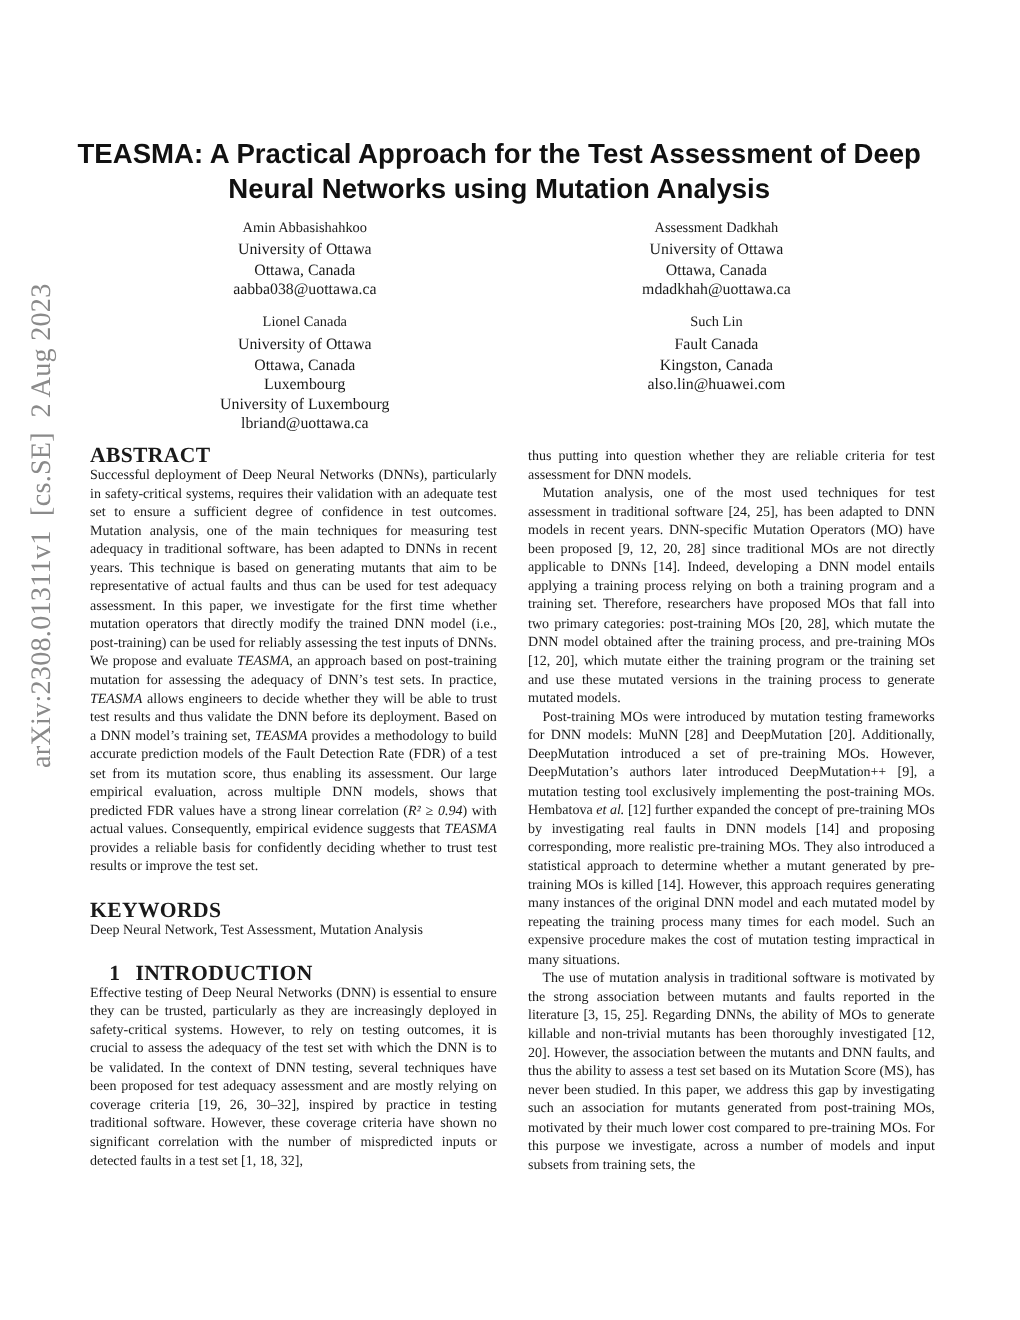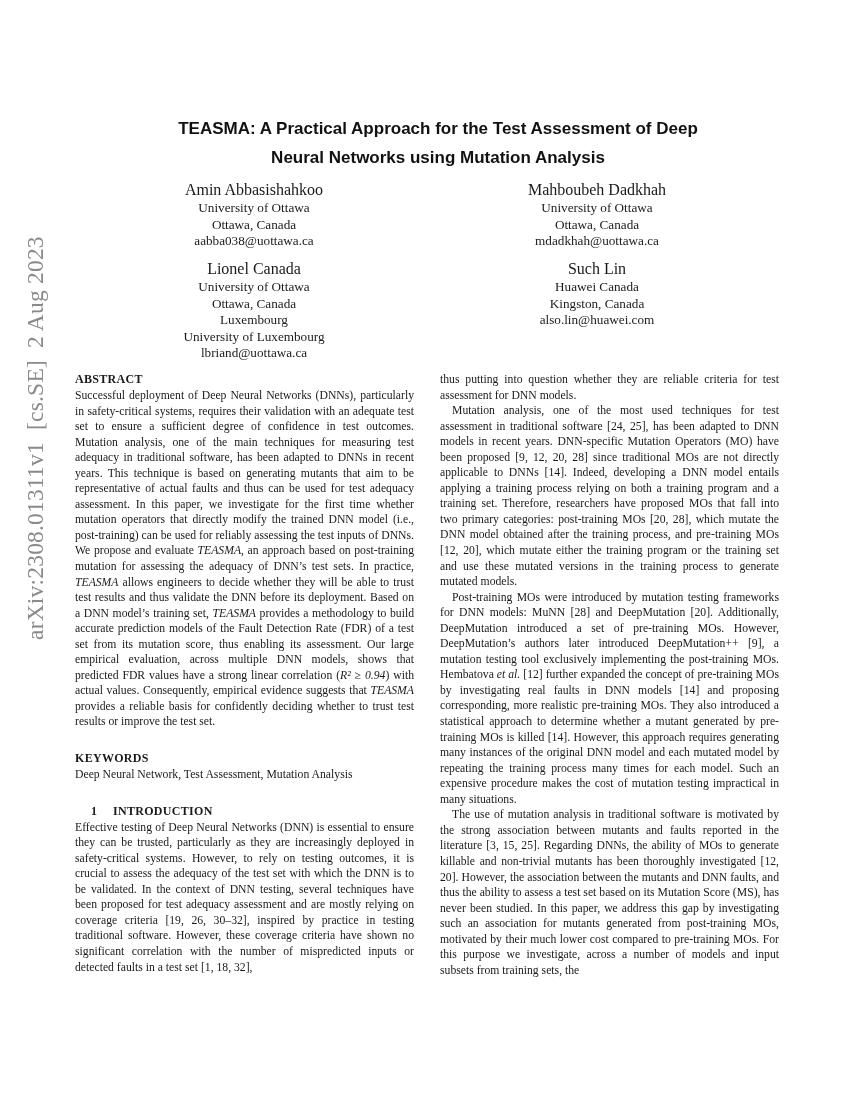--- a/index.html
+++ b/index.html
@@ -4,30 +4,30 @@
   <style>
     html, body { margin: 0; padding: 0; background: #ffffff; }
     body { width: 850px; height: 1100px; position: relative; overflow: hidden; font-family: "Liberation Serif", serif; color: #1a1a1a; }
     .arxiv-stamp {
       position: absolute; left: 22px; top: 640px;
       transform-origin: left top; transform: rotate(-90deg);
       font-family: "Liberation Serif", serif; font-size: 23.5px; color: #8a8a8a;
       white-space: pre; letter-spacing: 0.2px;
     }
     .title {
-      position: absolute; left: 68px; top: 114px; width: 740px;
+      position: absolute; left: 46px; top: 114px; width: 740px;
       text-align: center; font-family: "Liberation Sans", sans-serif; font-weight: bold;
-      font-size: 17px; line-height: 29px; color: #111;
+      font-size: 23px; line-height: 29px; color: #111;
     }
     .author { position: absolute; text-align: center; width: 260px; font-size: 13.2px; line-height: 16.6px; }
-    .author .name { font-size: 16px; line-height: 19px; margin-bottom: 1px; }
+    .author .name { font-size: 12px; line-height: 19px; margin-bottom: 1px; }
     .col { position: absolute; width: 339px; font-size: 11.7px; line-height: 15.55px; text-align: justify; }
     .col p { margin: 0; }
     .col p.indent { text-indent: 12px; }
-    .sec-head { font-weight: bold; font-size: 12px; line-height: 17px; letter-spacing: 0.3px; margin: 0; }
+    .sec-head { font-weight: bold; font-size: 18px; line-height: 17px; letter-spacing: 0.3px; margin: 0; }
     .sec-num { display: inline-block; width: 22px; }
     .kw { margin-top: 3px; }
     i { font-style: italic; }
   </style>
 </head>
 <body>
 
 <div class="arxiv-stamp">arXiv:2308.01311v1  [cs.SE]  2 Aug 2023</div>
 
 <div class="title">
@@ -36,38 +36,38 @@
 </div>
 
 <div class="author" style="left:124px; top:180px;">
   <div class="name">Amin Abbasishahkoo</div>
   <div>University of Ottawa</div>
   <div>Ottawa, Canada</div>
   <div>aabba038@uottawa.ca</div>
 </div>
 
 <div class="author" style="left:467px; top:180px;">
-  <div class="name">Mahboubeh Dadkhah</div>
+  <div class="name">Assessment Dadkhah</div>
   <div>University of Ottawa</div>
   <div>Ottawa, Canada</div>
   <div>mdadkhah@uottawa.ca</div>
 </div>
 
 <div class="author" style="left:124px; top:259px;">
   <div class="name">Lionel Canada</div>
   <div>University of Ottawa</div>
   <div>Ottawa, Canada</div>
   <div>Luxembourg</div>
   <div>University of Luxembourg</div>
   <div>lbriand@uottawa.ca</div>
 </div>
 
 <div class="author" style="left:467px; top:259px;">
   <div class="name">Such Lin</div>
-  <div>Huawei Canada</div>
+  <div>Fault Canada</div>
   <div>Kingston, Canada</div>
   <div>also.lin@huawei.com</div>
 </div>
 
 <div class="col" style="left:75px; top:371px;">
   <h2 class="sec-head">ABSTRACT</h2>
   <p><span>Successful deployment of Deep Neural Networks (DNNs), particularly in safety-critical systems, requires their validation with an adequate test set to ensure a sufficient degree of confidence in test outcomes. Mutation analysis, one of the main techniques for measuring test adequacy in traditional software, has been adapted to DNNs in recent years. This technique is based on generating mutants that aim to be representative of actual faults and thus can be used for test adequacy assessment. In this paper, we investigate for the first time whether mutation operators that directly modify the trained DNN model (i.e., post-training) can be used for reliably assessing the test inputs of DNNs. We propose and evaluate </span><i>TEASMA</i><span>, an approach based on post-training mutation for assessing the adequacy of DNN’s test sets. In practice, </span><i>TEASMA</i><span> allows engineers to decide whether they will be able to trust test results and thus validate the DNN before its deployment. Based on a DNN model’s training set, </span><i>TEASMA</i><span> provides a methodology to build accurate prediction models of the Fault Detection Rate (FDR) of a test set from its mutation score, thus enabling its assessment. Our large empirical evaluation, across multiple DNN models, shows that predicted FDR values have a strong linear correlation (</span><i>R² ≥ 0.94</i><span>) with actual values. Consequently, empirical evidence suggests that </span><i>TEASMA</i><span> provides a reliable basis for confidently deciding whether to trust test results or improve the test set.</span></p>
 
   <h2 class="sec-head" style="margin-top:20px;">KEYWORDS</h2>
   <p class="kw">Deep Neural Network, Test Assessment, Mutation Analysis</p>

